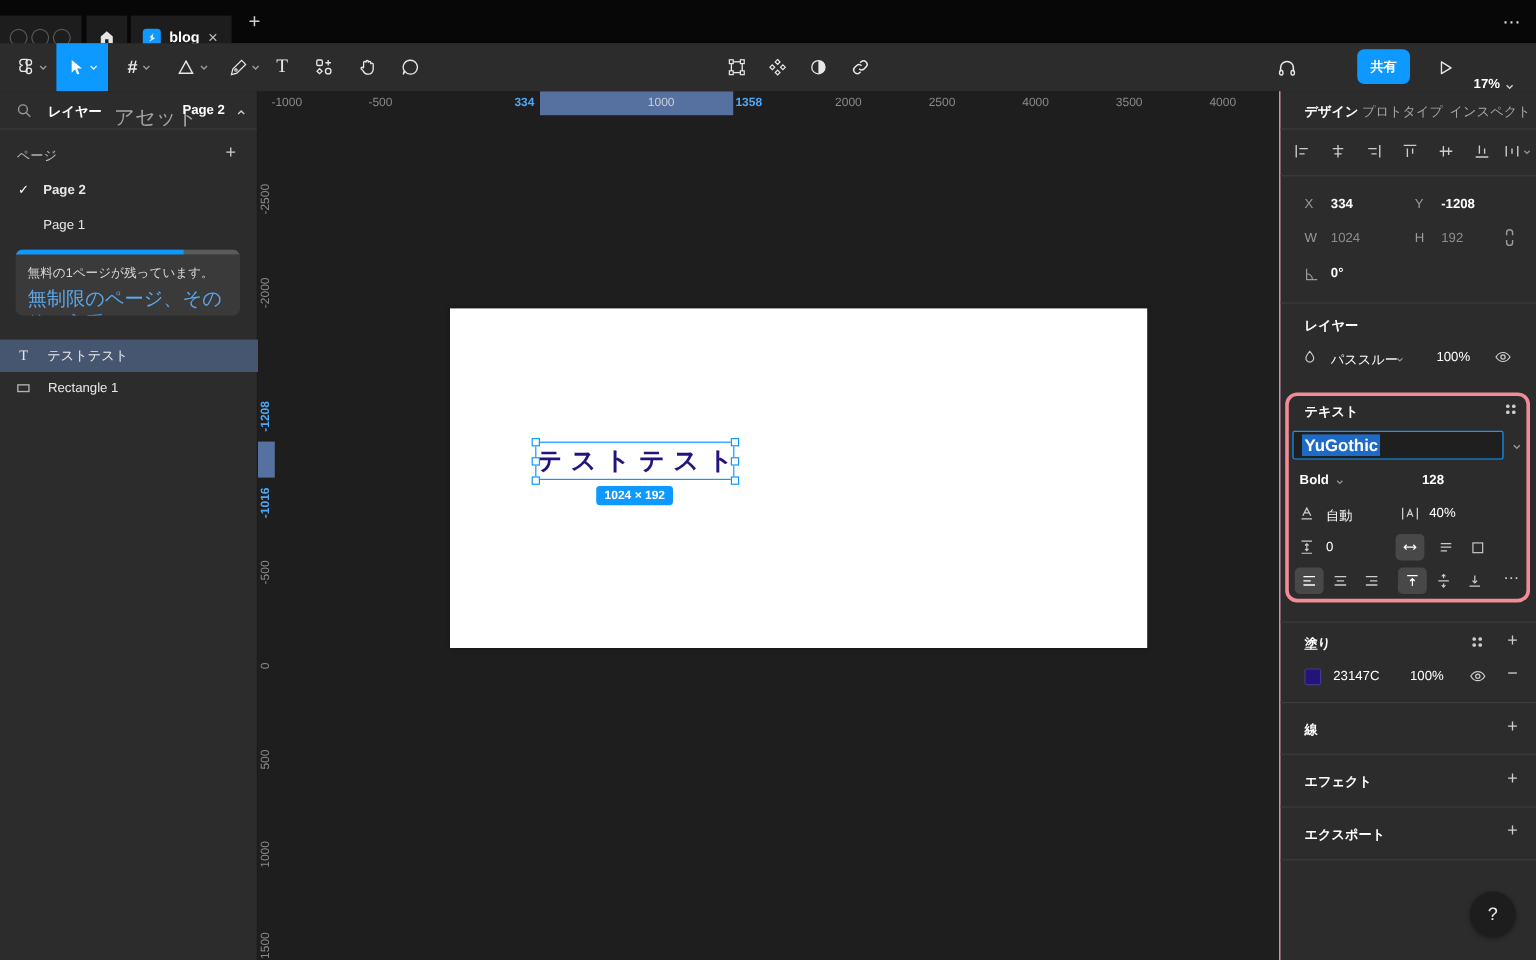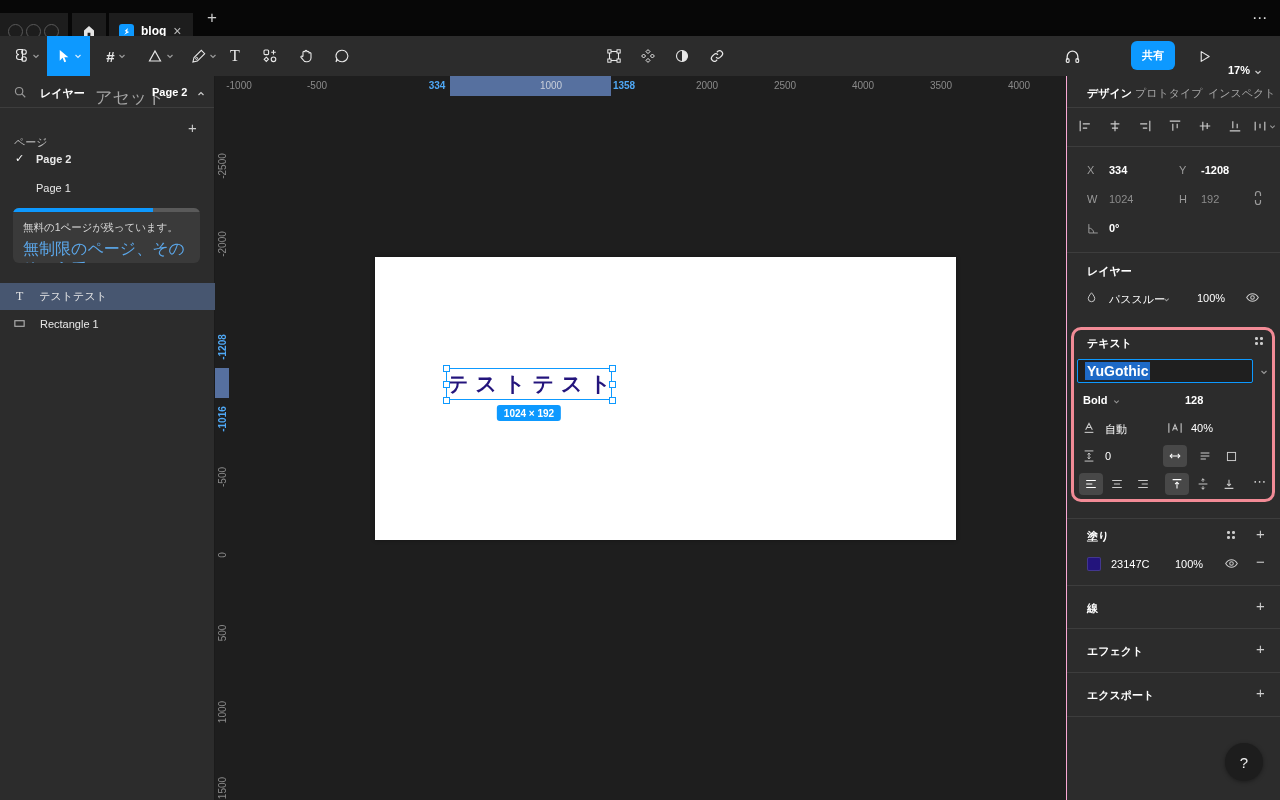--- a/index.html
+++ b/index.html
@@ -235,21 +235,21 @@
       <path d="M10.2 10.2 14 14" stroke="#9a9a9a" stroke-width="1.3"></path>
     </svg>
     <span class="abs sbtab-active" style="left:40px;top:10px;">レイヤー</span>
     <span class="abs sbtab" style="left:95px;top:10px;">アセット</span>
     <span class="abs pagesel" style="left:152px;top:10px;">Page 2</span>
     <svg class="abs" style="left:197px;top:14px;" width="8" height="8" viewBox="0 0 8 8">
         <path d="M1.5 5l2.5-2.5L6.5 5" stroke="#ccc" fill="none" stroke-width="1.2"></path>
       </svg>
     <div class="hr" style="top:31px;"></div>
 
-    <span class="abs sechead" style="left:14px;top:46px;margin-top:13px;">ページ</span>
+    <span class="abs sechead" style="left:14px;top:46px;">ページ</span>
     <span class="abs plus" style="left:188px;top:43px;">+</span>
 
     <div class="abs" style="left:0;top:70px;width:215px;height:27px;">
       <span class="abs" style="left:15px;top:6px;color:#fff;font-size:11px;">✓</span>
       <span class="abs rowtxt" style="left:36px;top:7px;font-weight:bold;">Page 2</span>
     </div>
     <div class="abs" style="left:0;top:99px;width:215px;height:27px;">
       <span class="abs rowtxt" style="left:36px;top:7px;">Page 1</span>
     </div>
 

